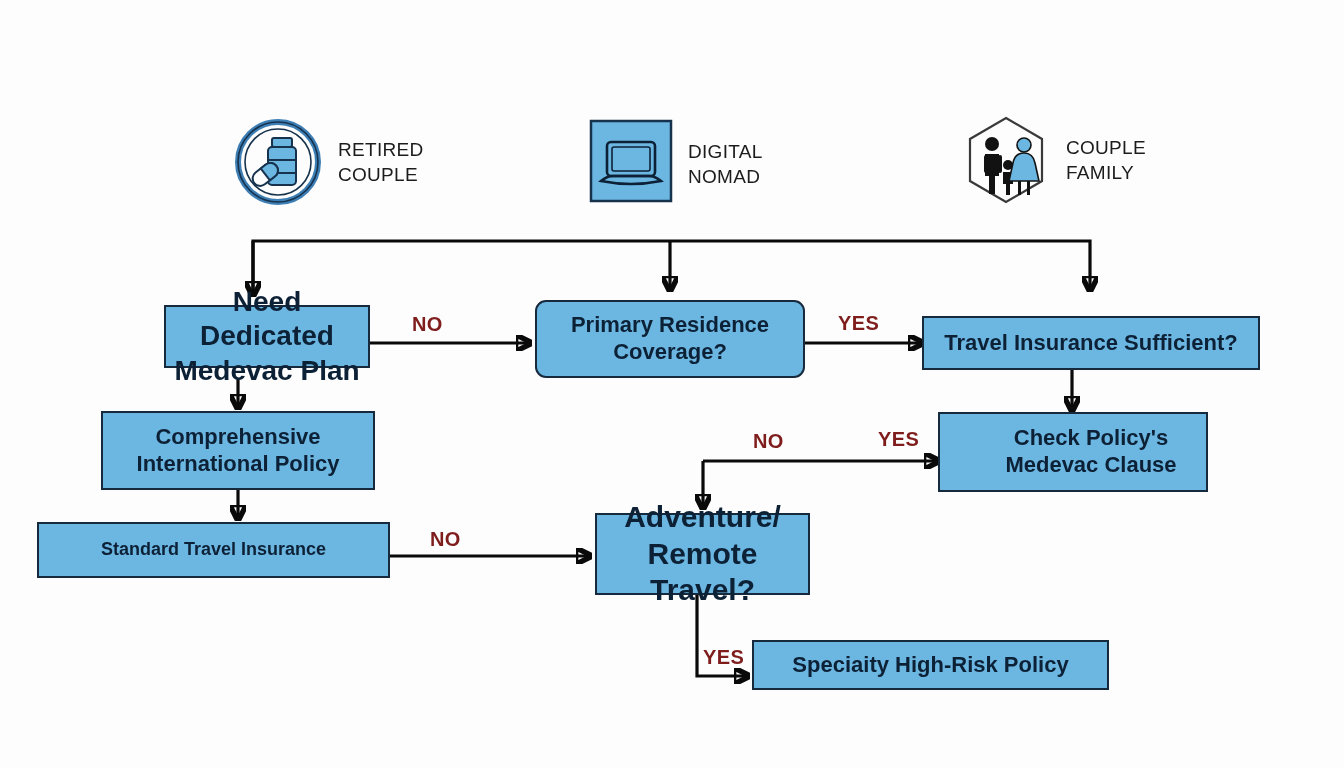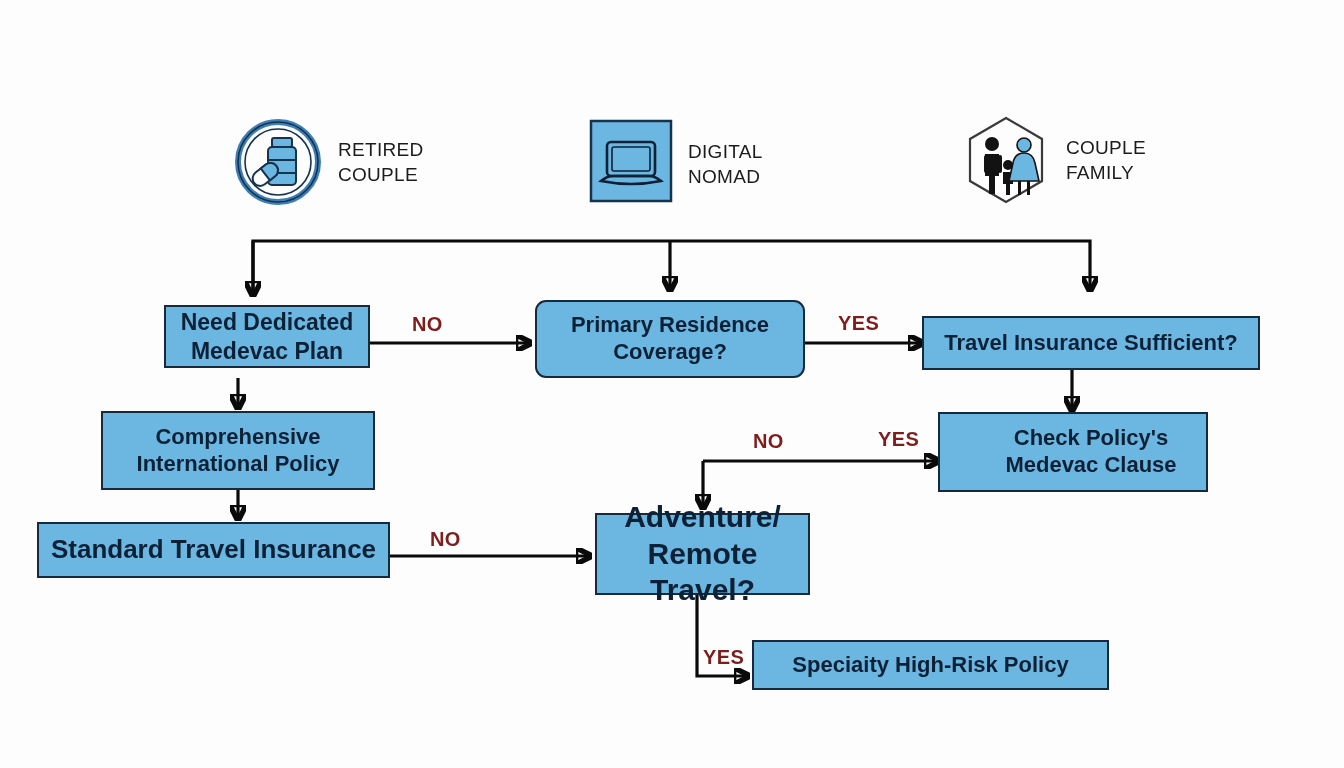--- a/index.html
+++ b/index.html
@@ -180,35 +180,35 @@
 
     <line x1="390" y1="556" x2="590" y2="556" marker-end="url(#arrow)"></line>
 
     <line x1="703" y1="461" x2="938" y2="461" marker-end="url(#arrow)"></line>
 
     <line x1="703" y1="461" x2="703" y2="508" marker-end="url(#arrow)"></line>
 
     <polyline points="697,595 697,676 748,676" marker-end="url(#arrow)"></polyline>
   </svg>
 
-  <div class="node" style="left:164px; top:305px; width:206px; height:63px; font-size:23px;">Need Dedicated
+  <div class="node" style="left:164px; top:305px; width:206px; height:63px; font-size:28px;">Need Dedicated
 Medevac Plan</div>
 
   <div class="node rounded" style="left:535px; top:300px; width:270px; height:78px; font-size:22px;">Primary Residence
 Coverage?</div>
 
   <div class="node" style="left:922px; top:316px; width:338px; height:54px; font-size:22px;">Travel Insurance Sufficient?</div>
 
   <div class="node" style="left:101px; top:411px; width:274px; height:79px; font-size:22px;">Comprehensive
 International Policy</div>
 
   <div class="node" style="left:938px; top:412px; width:270px; height:80px; font-size:22px;padding-left:36px;">Check Policy's
 Medevac Clause</div>
 
-  <div class="node" style="left:37px; top:522px; width:353px; height:56px; font-size:26px;">Standard Travel Insurance</div>
+  <div class="node" style="left:37px; top:522px; width:353px; height:56px; font-size:18px;">Standard Travel Insurance</div>
 
   <div class="node" style="left:595px; top:513px; width:215px; height:82px; font-size:30px;">Adventure/
 Remote Travel?</div>
 
   <div class="node" style="left:752px; top:640px; width:357px; height:50px; font-size:22px;">Speciaity High-Risk Policy</div>
 
   <div class="edge-label" style="left:412px; top:313px;">NO</div>
 
   <div class="edge-label" style="left:838px; top:312px;">YES</div>
 

